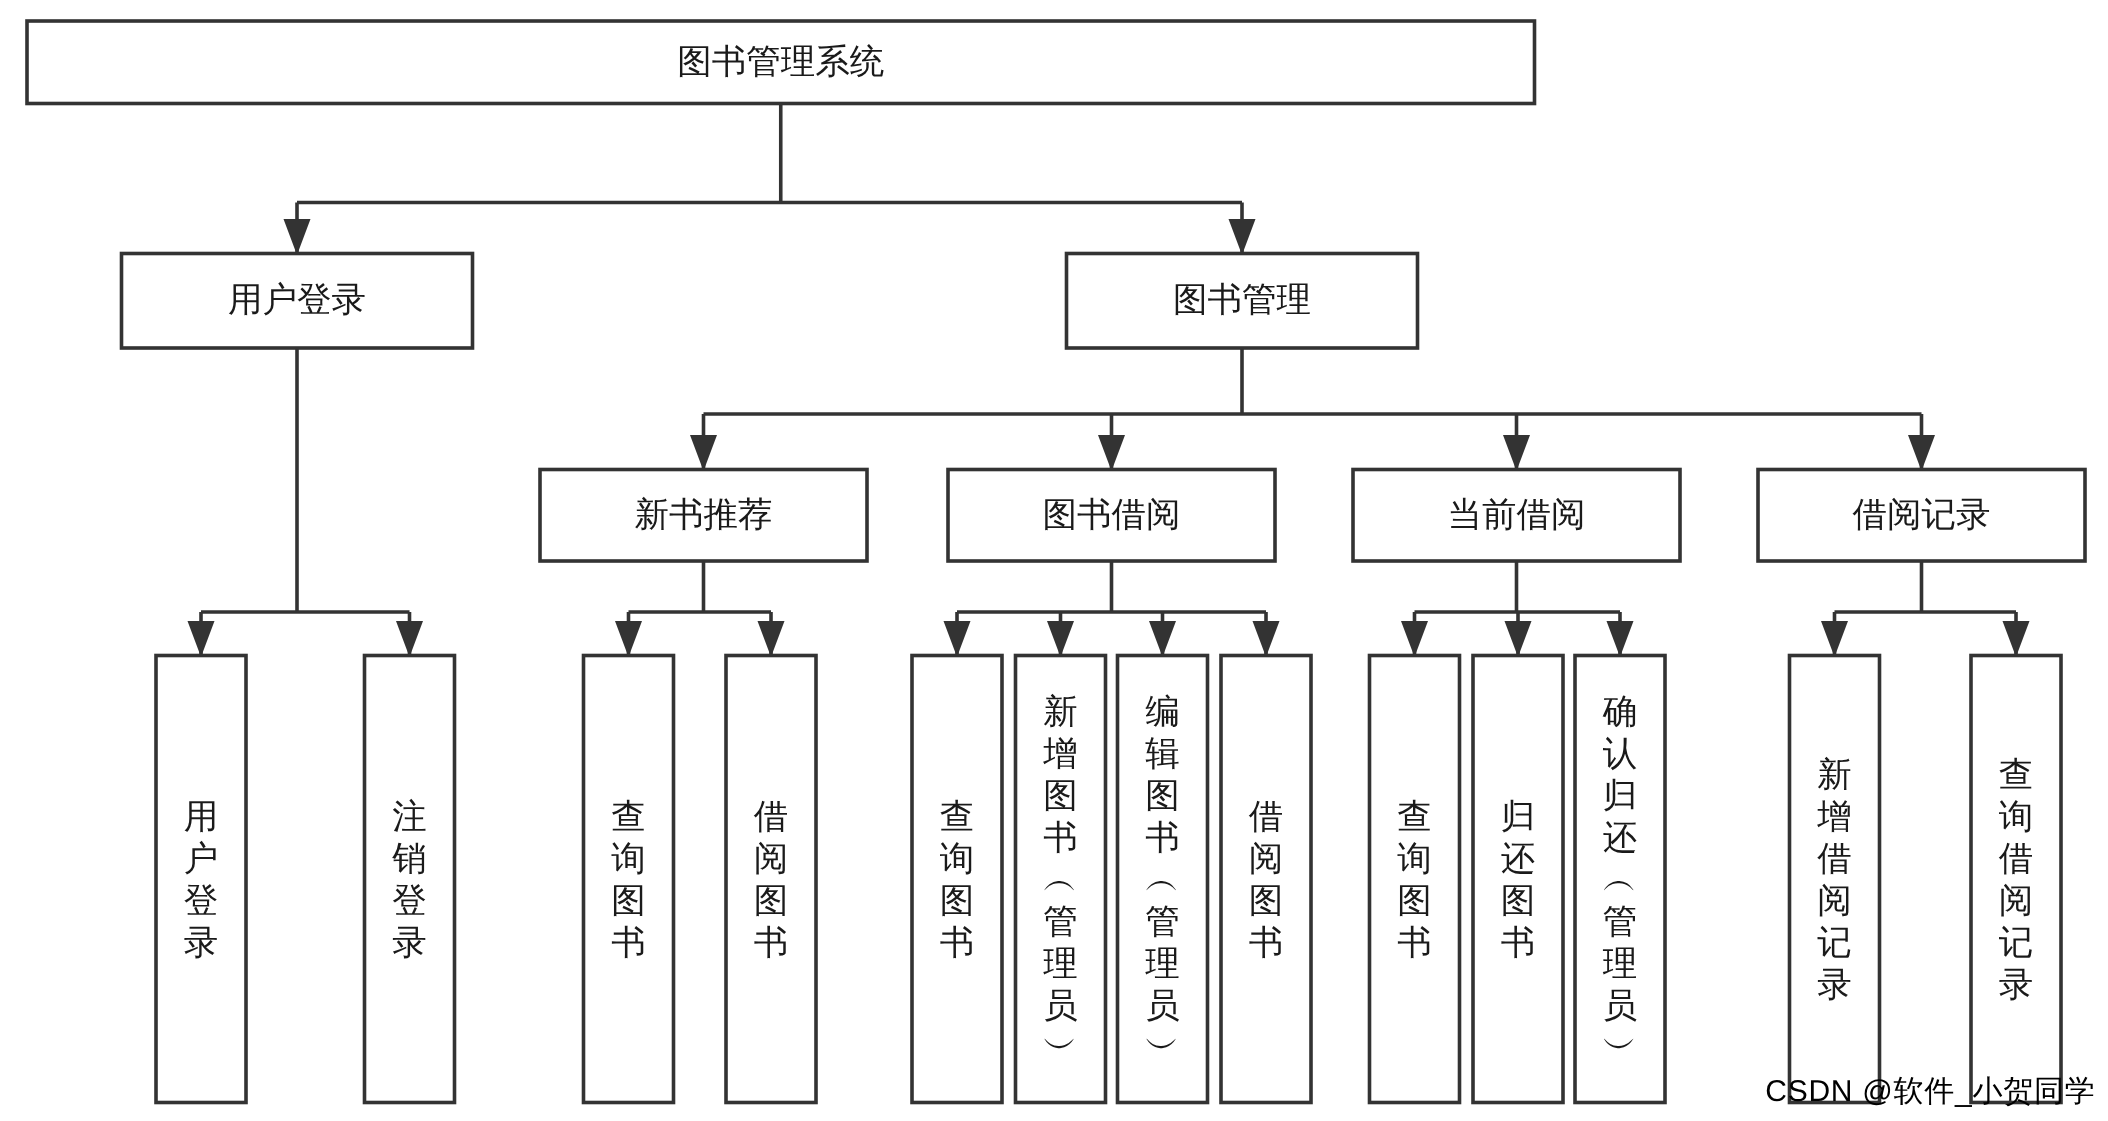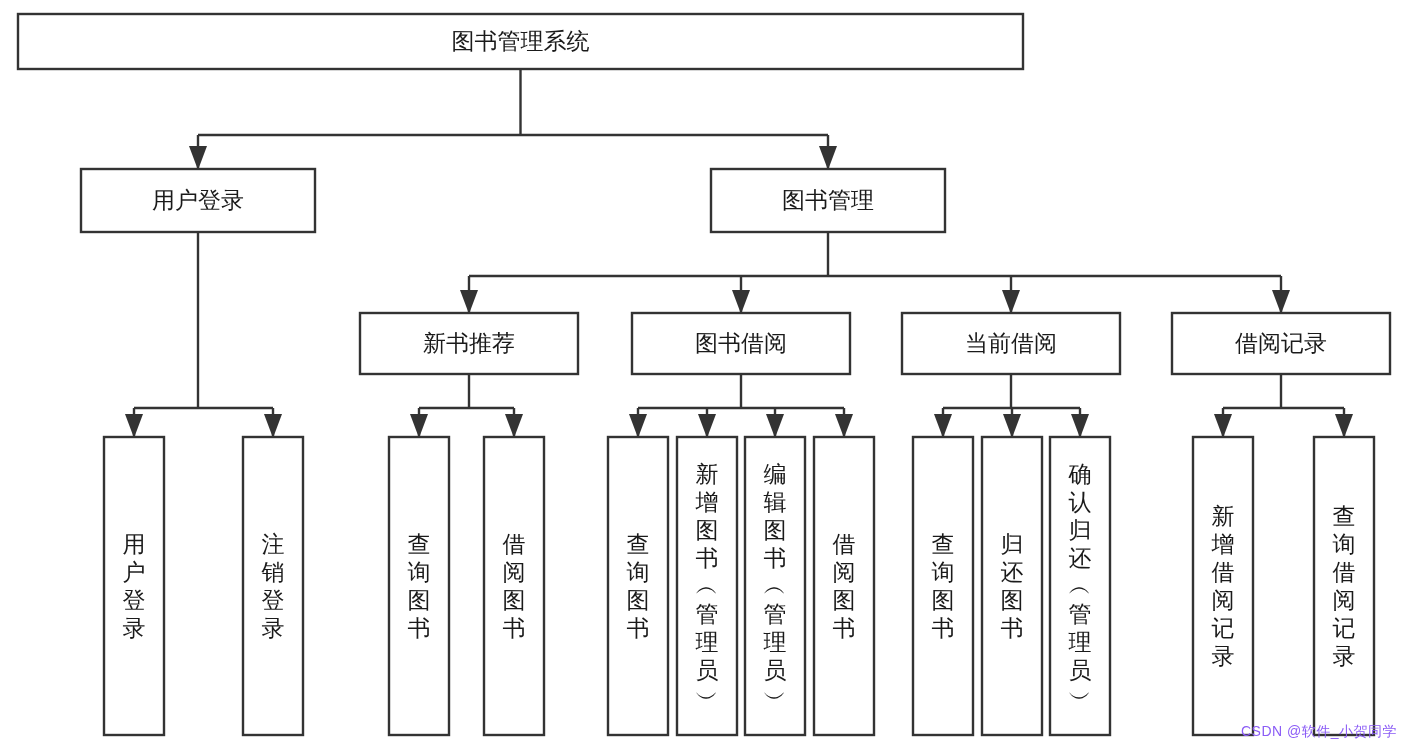--- a/index.html
+++ b/index.html
@@ -52,22 +52,22 @@
     font-family: "Liberation Sans", "DejaVu Sans", sans-serif;
     font-size: 23px;
     fill: #1a1a1a;
     text-anchor: middle;
   }
   .watermark {
     position: absolute;
     right: 8px;
     bottom: 6px;
     font-family: "Liberation Sans", "DejaVu Sans", sans-serif;
-    font-size: 14px;
-    color: #8b5cf6;
+    font-size: 20px;
+    color: #000000;
     letter-spacing: 0.5px;
     white-space: nowrap;
     user-select: none;
   }
 </style>
 </head>
 <body>
 
 <div id="diagram-root">
   <svg class="flow" viewBox="0 0 1405 747" xmlns="http://www.w3.org/2000/svg">

